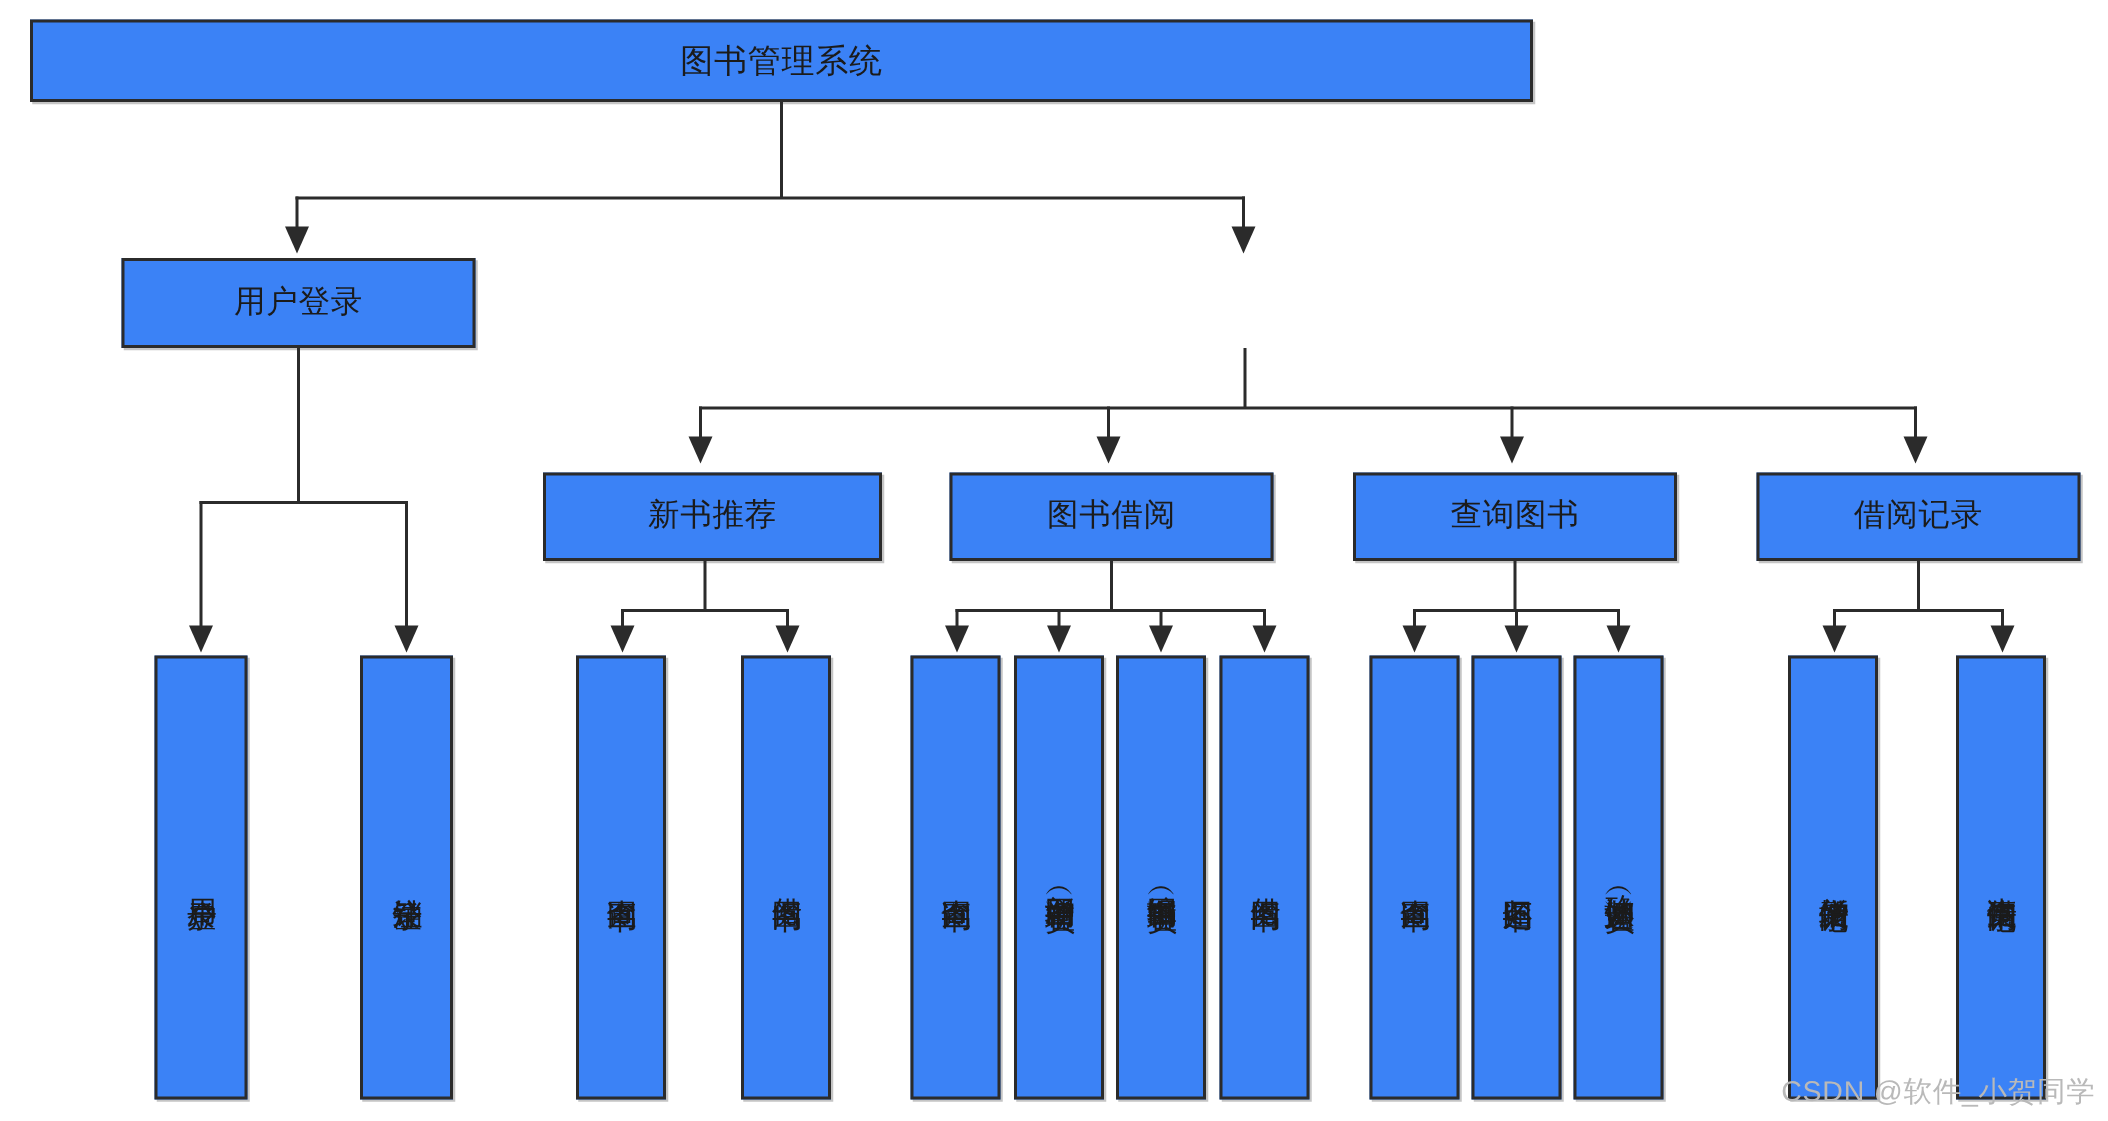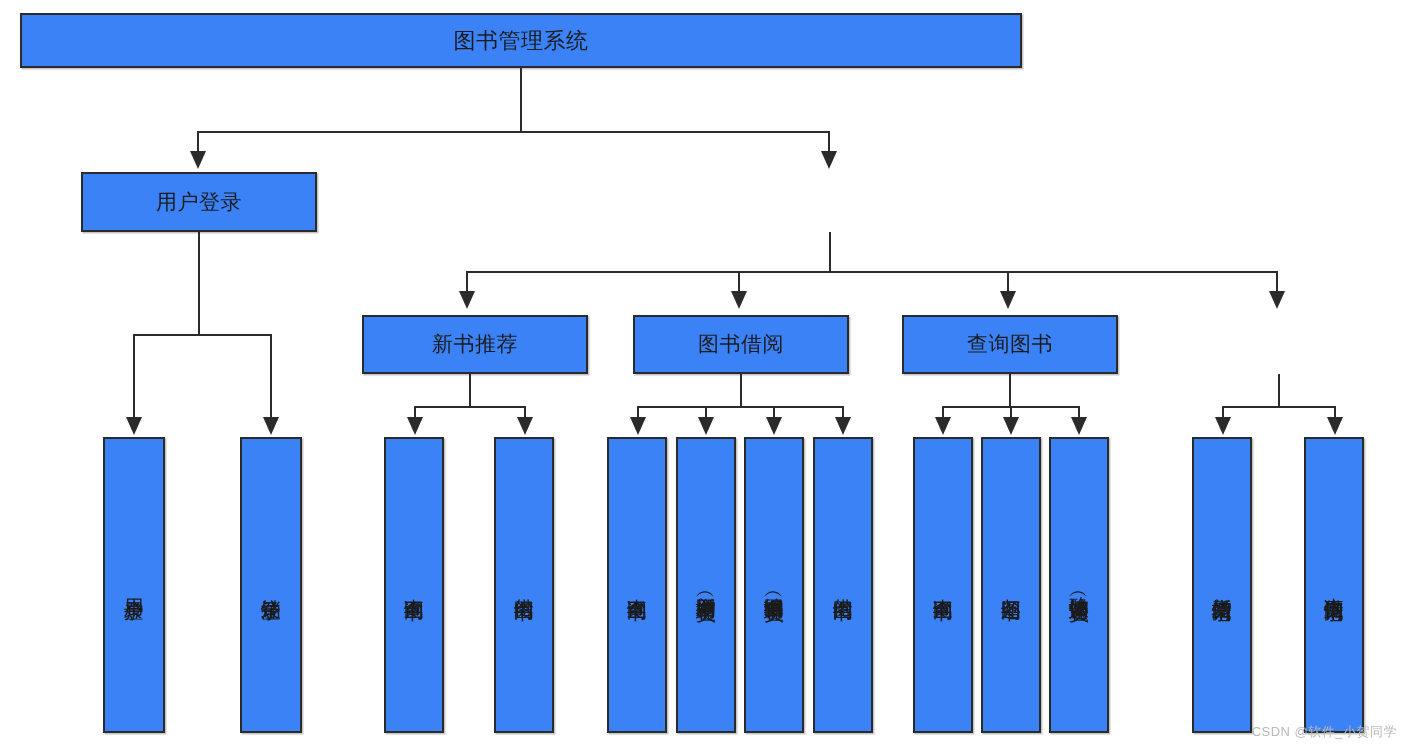--- a/index.html
+++ b/index.html
@@ -72,21 +72,21 @@
     height: 0;
     border-left: 8px solid transparent;
     border-right: 8px solid transparent;
     border-top: 18px solid #2b2b2b;
   }
   
   #watermark {
     position: absolute;
     right: 8px;
     bottom: 6px;
-    font-size: 13px;
+    font-size: 19px;
     color: #b9b9b9;
     letter-spacing: 0.5px;
     white-space: nowrap;
     user-select: none;
   }
 </style>
 </head>
 <body>
 
 <div id="canvas">
@@ -137,20 +137,23 @@
   </div>
 
   <div class="node horiz" style="left:633px; top:315px; width:216px; height:59px;">
     <span class="label">图书借阅</span>
   </div>
 
   <div class="node horiz" style="left:902px; top:315px; width:216px; height:59px;">
     <span class="label">查询图书</span>
   </div>
 
+  <div class="node horiz" style="left:1171px; top:315px; width:216px; height:59px;">
+    <span class="label">借阅记录</span>
+  </div>
 
   <div class="vline" style="left:469px; top:374px; width:2px; height:33px;"></div>
   <div class="hline" style="left:414px; top:406px; width:112px; height:2px;"></div>
   <div class="vline" style="left:414px; top:406px; width:2px; height:13px;"></div>
   <div class="arrow" style="left:407px; top:417px;"></div>
   <div class="vline" style="left:524px; top:406px; width:2px; height:13px;"></div>
   <div class="arrow" style="left:517px; top:417px;"></div>
 
   <div class="vline" style="left:740px; top:374px; width:2px; height:33px;"></div>
   <div class="hline" style="left:637px; top:406px; width:207px; height:2px;"></div>

